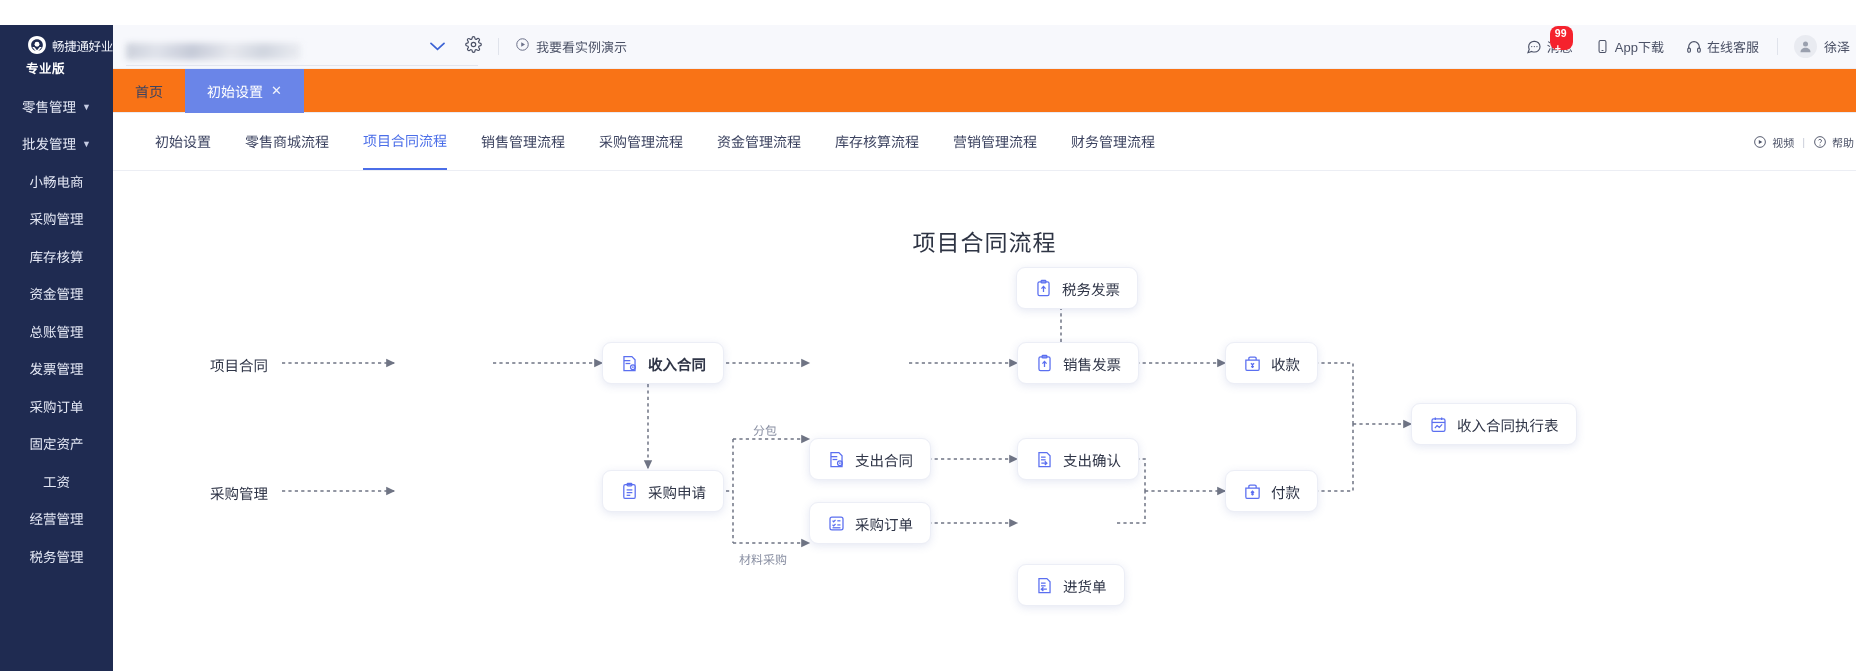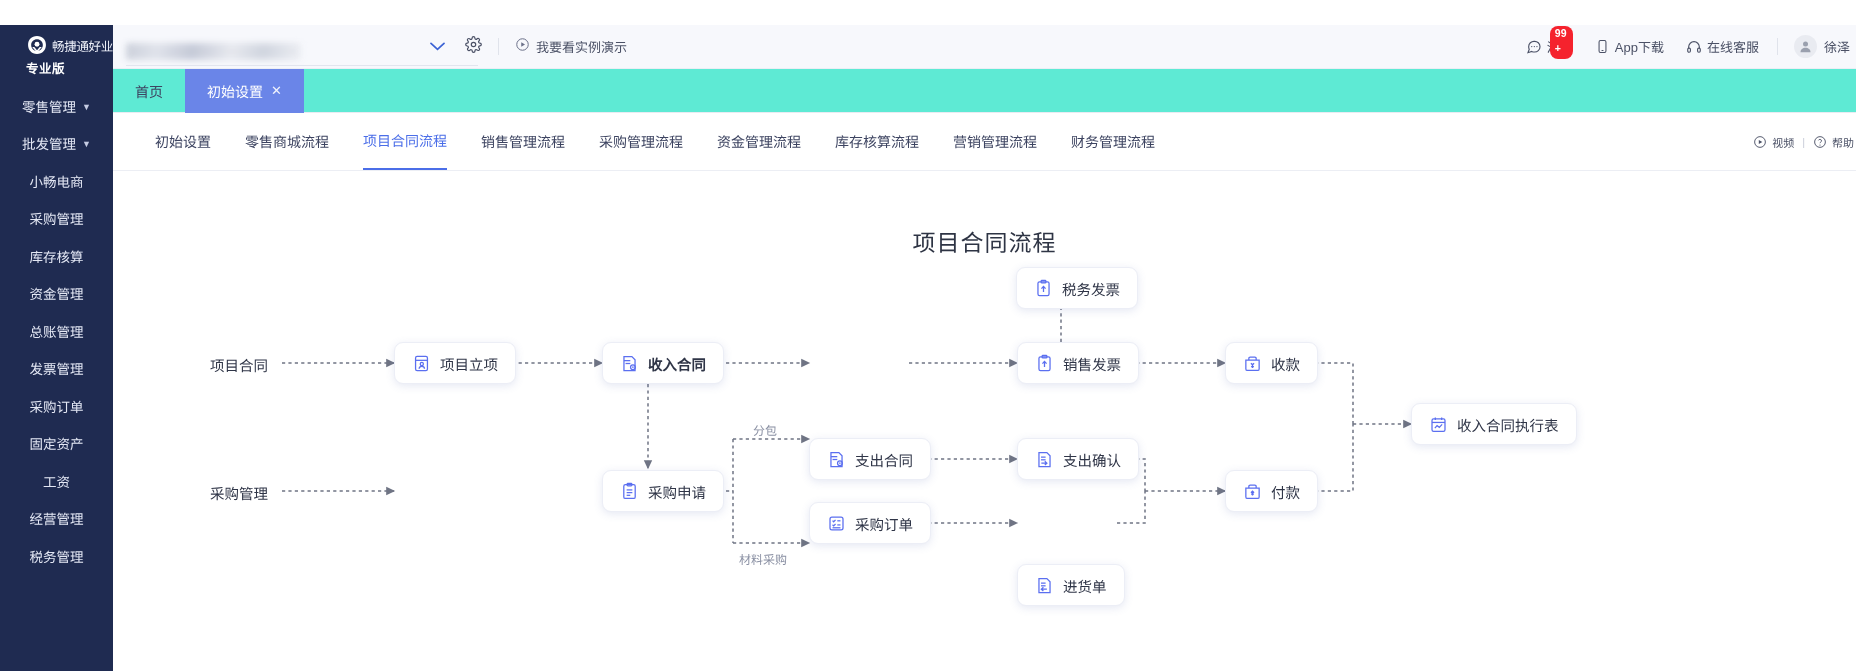--- a/index.html
+++ b/index.html
@@ -41,32 +41,32 @@
   }
   .org-underline { position:absolute; left: 0; bottom: -6px; width: 352px; height: 1px; background: #e2e5ee; }
   .chev-down { margin-left: 64px; color: #3b62d4; font-size: 13px; cursor: pointer; }
   .gear { margin-left: 20px; cursor: pointer; }
   .vdiv { width: 1px; height: 17px; background: #e0e3eb; margin: 0 16px; }
   .demo-link { display: flex; align-items: flex-start; gap: 6px; font-size: 13px; color: #4b5166; cursor: pointer; }
   .topbar-right { margin-left: auto; display: flex; align-items: center; padding-right: 6px; }
   .tb-item { display: flex; align-items: center; gap: 5px; font-size: 13px; color: #4b5166; margin-left: 22px; cursor: pointer; position: relative; }
   .badge {
     position: absolute; top: -11px; left: 24px; background: #f5222d; color: #fff;
-    font-size: 10.5px; line-height: 15px; height: 33px; padding: 0 5px; border-radius: 8px; font-weight: 700;
+    font-size: 10.5px; line-height: 15px; height: 24px; padding: 0 5px; border-radius: 8px; font-weight: 700;
   }
   .avatar {
     width: 23px; height: 23px; border-radius: 50%; background: #e9ebf1;
     display: flex; align-items: center; justify-content: center; margin-left: 16px;
   }
   .uname { font-size: 13px; color: #4b5166; margin-left: 7px; white-space: nowrap; }
 
   
   .tabrow {
     position: absolute; left: 113px; top: 69px; width: 1743px; height: 44px;
-    background: #5eead4; border-bottom: 1px solid #e9ebf2; display: flex; align-items: center;
+    background: #f97316; border-bottom: 1px solid #e9ebf2; display: flex; align-items: center;
   }
   .btab {
     height: 44px; display: flex; align-items: center; gap: 8px; padding: 0 22px;
     font-size: 14px; color: #3d4461; cursor: pointer;
   }
   .btab.active { background: #6a85e8; color: #fff; }
   .btab .x { font-size: 13px; opacity: .9; }
 
   
   .subnav {
@@ -345,29 +345,20 @@
 
     <div class="node" style="left:903px; top:96px;">
       <svg class="ic" viewBox="0 0 24 24" fill="none" stroke="#5b6ff0" stroke-width="1.6">
         <rect x="5" y="3.5" width="14" height="17.5" rx="2"></rect>
           <rect x="9" y="1.8" width="6" height="3.2" rx="1"></rect>
         <path d="M12 16.5 V9.6 M9.4 12.2 L12 9.4 L14.6 12.2"></path>
       </svg>
       <span>税务发票</span>
     </div>
 
-    <div class="node" style="left:281px; top:171px;">
-      <svg class="ic" viewBox="0 0 24 24" fill="none" stroke="#5b6ff0" stroke-width="1.6">
-        <rect x="4.5" y="3" width="15" height="18" rx="2"></rect>
-          <line x1="4.5" y1="8" x2="19.5" y2="8"></line>
-        <circle cx="12.4" cy="12.6" r="2"></circle>
-          <path d="M9 18.5c0-2 1.6-3 3.4-3s3.4 1 3.4 3"></path>
-      </svg>
-      <span>项目立项</span>
-    </div>
 
     <div class="node" style="left:489px; top:171px;font-weight:bold;">
       <svg class="ic" viewBox="0 0 24 24" fill="none" stroke="#5b6ff0" stroke-width="1.6">
         <path d="M5 3.2h10l4 4V21H5z"></path>
           <line x1="5" y1="8.4" x2="13" y2="8.4"></line>
           <line x1="7" y1="12" x2="13" y2="12"></line>
         <circle cx="16.3" cy="16.6" r="3"></circle>
           <circle cx="16.3" cy="16.6" r="1" fill="#5b6ff0" stroke="none"></circle>
       </svg>
       <span>收入合同</span>

